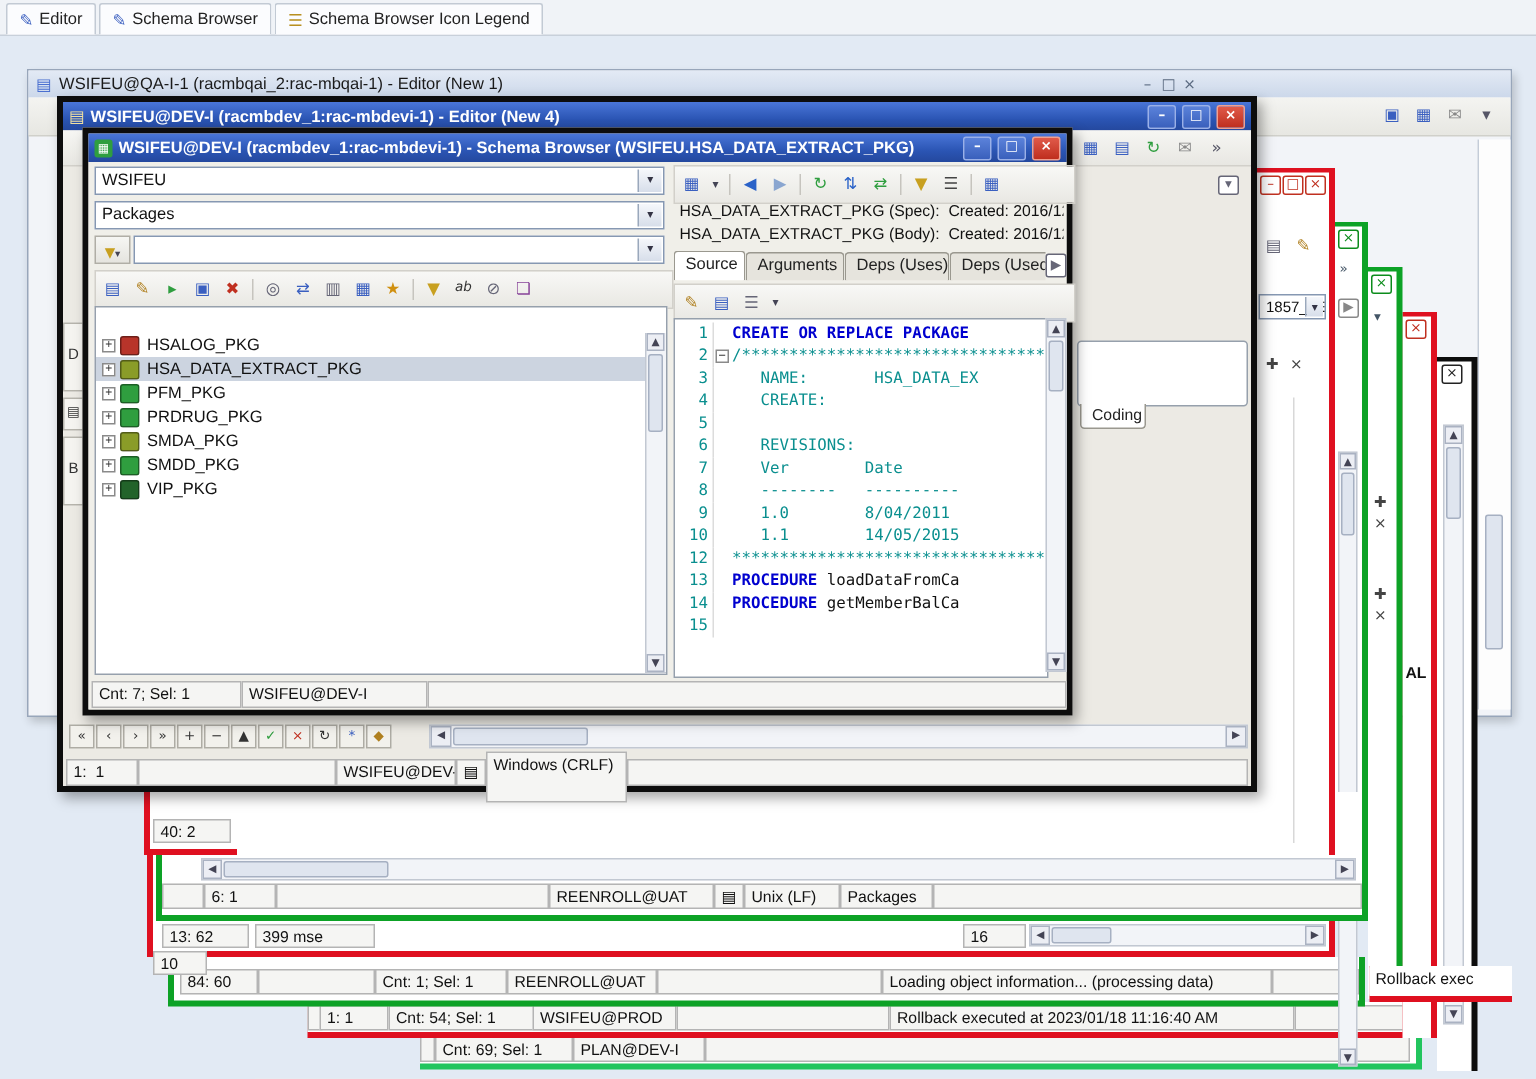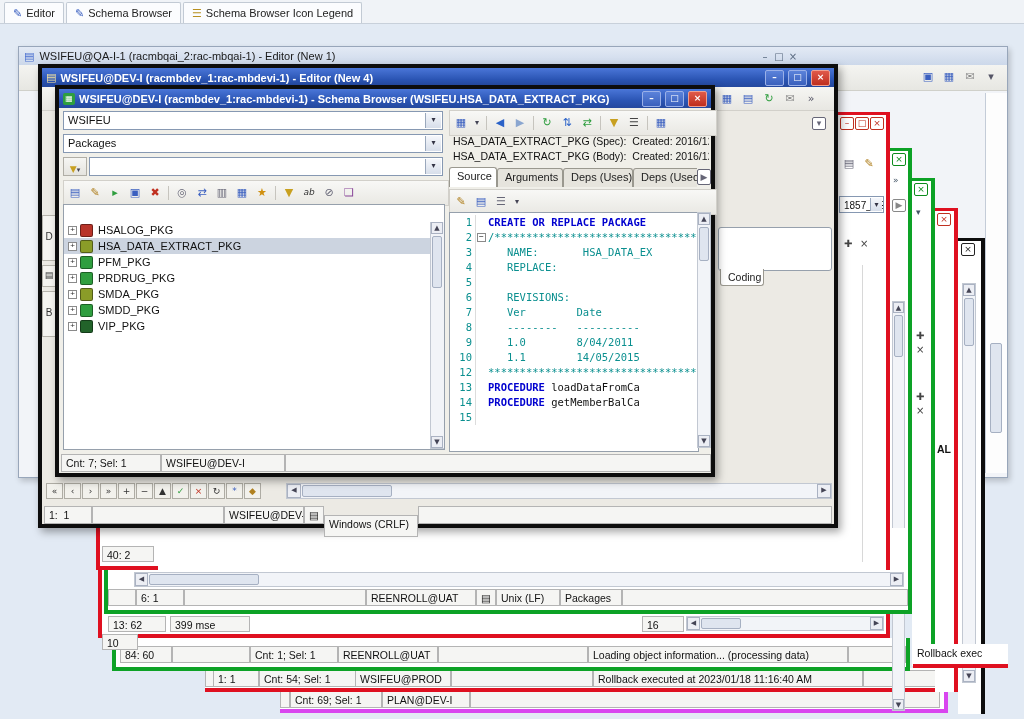--- a/index.html
+++ b/index.html
@@ -216,21 +216,21 @@
       <div class="cell" style="left:0;top:2px;width:8px;height:17px"></div>
       <div class="cell" style="left:8px;top:2px;width:46px;height:17px">1: 1</div>
       <div class="cell" style="left:54px;top:2px;width:112px;height:17px">Cnt: 54; Sel: 1</div>
       <div class="cell" style="left:150px;top:2px;width:96px;height:17px">WSIFEU@PROD</div>
       <div class="cell" style="left:246px;top:2px;width:142px;height:17px"></div>
       <div class="cell" style="left:388px;top:2px;width:270px;height:17px">Rollback executed at 2023/01/18 11:16:40 AM</div>
       <div class="cell" style="left:658px;top:2px;width:80px;height:17px"></div>
     </div>
   </div>
 
-  <div class="frame" style="left: 280px; top: 690px; width: 668px; height: 23px; z-index: 21; background: #d946ef;">
+  <div class="frame" style="left: 280px; top: 690px; width: 668px; height: 23px; z-index: 21; background: #22c55e;">
     <div class="inner" style="left:0;top:0;right:4px;bottom:4px">
       <div class="cell" style="left:0;top:1px;width:10px;height:17px"></div>
       <div class="cell" style="left:10px;top:1px;width:92px;height:17px">Cnt: 69; Sel: 1</div>
       <div class="cell" style="left:102px;top:1px;width:88px;height:17px">PLAN@DEV-I</div>
       <div class="cell" style="left:190px;top:1px;width:470px;height:17px"></div>
     </div>
   </div>
 
   <div class="abs win-black" style="left:38px;top:64px;width:800px;height:464px;z-index:40">
     <div class="tbar">
@@ -272,21 +272,21 @@
       </div>
       <div class="track" style="left:244px;top:396px;width:546px;height:16px">
         <span class="sbtn" style="left:0;top:0;width:14px;height:14px">◀</span>
         <div class="thumb" style="left:15px;top:1px;width:90px;height:12px"></div>
         <span class="sbtn" style="right:0;top:0;width:14px;height:14px">▶</span>
       </div>
       <div class="cell" style="left:2px;top:419px;width:48px;height:18px">1:  1</div>
       <div class="cell" style="left:50px;top:419px;width:132px;height:18px"></div>
       <div class="cell" style="left:182px;top:419px;width:80px;height:18px">WSIFEU@DEV-I</div>
       <div class="cell" style="left:262px;top:419px;width:20px;height:18px;text-align:center;padding:1px 0">▤</div>
-      <div class="cell" style="left:282px;top:428px;width:94px;height:22px">Windows (CRLF)</div>
+      <div class="cell" style="left:282px;top:414px;width:94px;height:34px">Windows (CRLF)</div>
       <div class="cell" style="left:376px;top:419px;width:414px;height:18px"></div>
     </div>
   </div>
 
   <div class="abs win-black" style="left:55px;top:85px;width:660px;height:392px;z-index:50">
     <div class="tbar">
       <span style="display:inline-block;width:12px;height:12px;background:#2f9e3f;border-radius:2px;color:#fff;font-size:8px;line-height:12px;text-align:center;font-family:'DejaVu Sans',sans-serif">▦</span>
       <span class="title">WSIFEU@DEV-I (racmbdev_1:rac-mbdevi-1) - Schema Browser (WSIFEU.HSA_DATA_EXTRACT_PKG)</span>
       <span class="tbtn">–</span>
       <span class="tbtn">□</span>
@@ -366,21 +366,21 @@
         <span class="ico" style="color:#b08020">✎</span>
         <span class="ico">▤</span>
         <span class="ico" style="color:#667">☰</span>
         <span class="ico" style="width:10px;color:#445;font-size:8px">▾</span>
       </div>
 
       <div class="codewrap" style="left:390px;top:104px;width:248px;height:236px">
         <div class="codeline"><span class="ln">1</span><span class="fold"></span><span class="kw">CREATE OR REPLACE PACKAGE</span></div>
         <div class="codeline"><span class="ln">2</span><span class="fold"><span class="foldbox">−</span></span><span class="cm">/*********************************************</span></div>
         <div class="codeline"><span class="ln">3</span><span class="fold"></span><span class="cm">   NAME:       HSA_DATA_EX</span></div>
-        <div class="codeline"><span class="ln">4</span><span class="fold"></span><span class="cm">   REPLACE:</span></div>
+        <div class="codeline"><span class="ln">4</span><span class="fold"></span><span class="cm">   CREATE:</span></div>
         <div class="codeline"><span class="ln">5</span><span class="fold"></span><span class="cm"></span></div>
         <div class="codeline"><span class="ln">6</span><span class="fold"></span><span class="cm">   REVISIONS:</span></div>
         <div class="codeline"><span class="ln">7</span><span class="fold"></span><span class="cm">   Ver        Date</span></div>
         <div class="codeline"><span class="ln">8</span><span class="fold"></span><span class="cm">   --------   ----------</span></div>
         <div class="codeline"><span class="ln">9</span><span class="fold"></span><span class="cm">   1.0        8/04/2011</span></div>
         <div class="codeline"><span class="ln">10</span><span class="fold"></span><span class="cm">   1.1        14/05/2015</span></div>
         <div class="codeline"><span class="ln">12</span><span class="fold"></span><span class="cm">*********************************************</span></div>
         <div class="codeline"><span class="ln">13</span><span class="fold"></span><span class="kw">PROCEDURE</span><span class="plain"> loadDataFromCa</span></div>
         <div class="codeline"><span class="ln">14</span><span class="fold"></span><span class="kw">PROCEDURE</span><span class="plain"> getMemberBalCa</span></div>
         <div class="codeline"><span class="ln">15</span><span class="fold"></span><span class="plain"></span></div>

